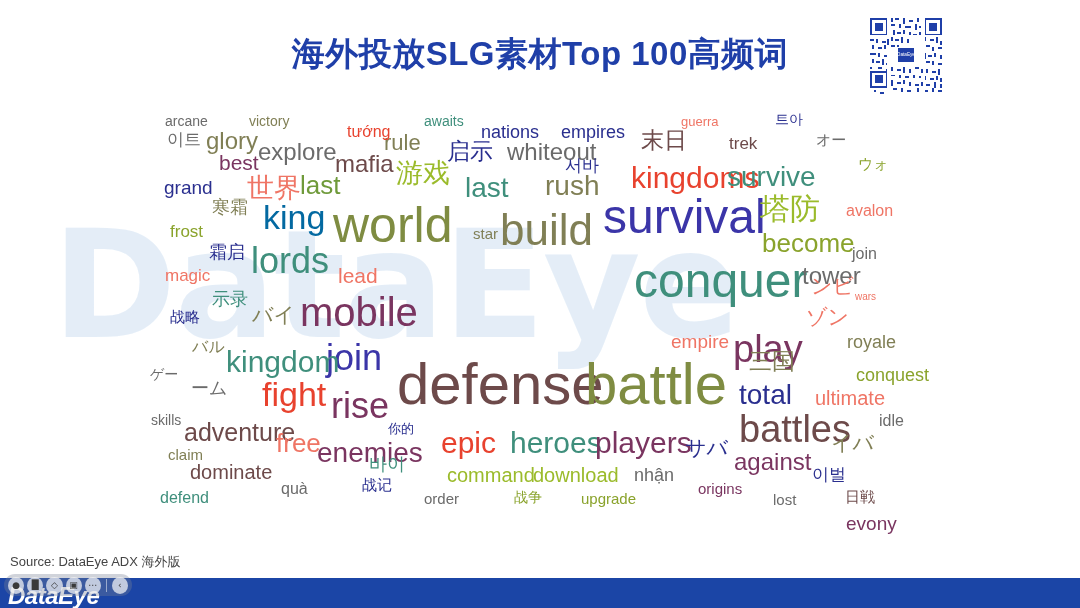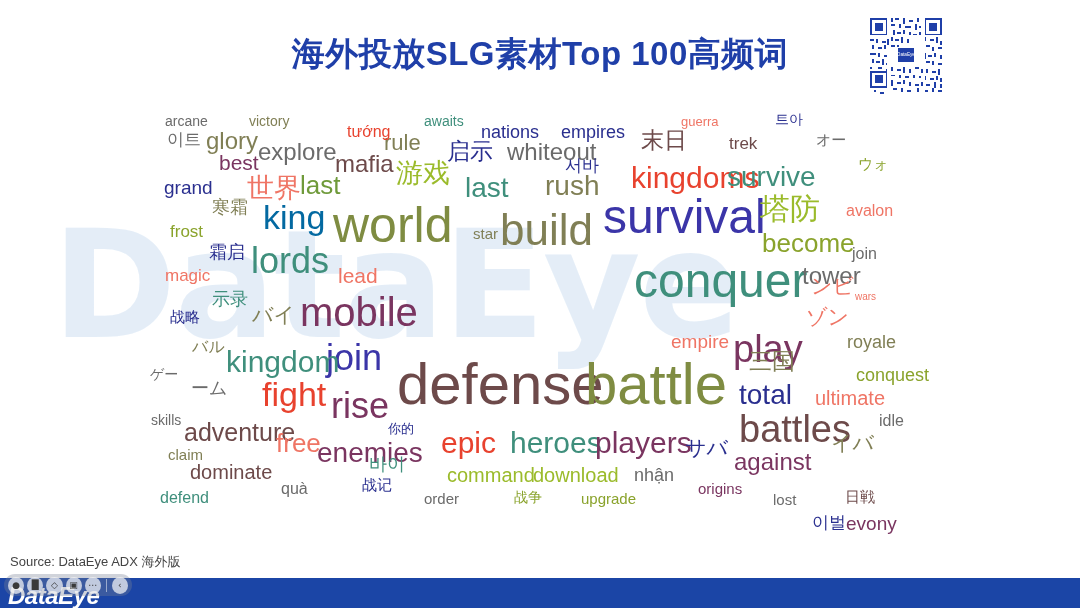--- a/index.html
+++ b/index.html
@@ -336,21 +336,21 @@
       <span class="w cjk" style="left: 212px; top: 190px; font-size: 18px; color: rgb(63, 143, 124);">示录</span>
       <span class="w cjk" style="left: 170px; top: 210px; font-size: 15px; color: rgb(42, 47, 143);">战略</span>
       <span class="w cjk" style="left: 362px; top: 378px; font-size: 15px; color: rgb(42, 47, 143);">战记</span>
       <span class="w cjk" style="left: 514px; top: 390px; font-size: 14px; color: rgb(138, 163, 44);">战争</span>
       <span class="w cjk" style="left: 845px; top: 390px; font-size: 15px; color: rgb(109, 74, 74);">日戦</span>
       <span class="w cjk" style="left: 388px; top: 322px; font-size: 13px; color: rgb(42, 47, 143);">你的</span>
       <span class="w cjk" style="left: 167px; top: 31px; font-size: 17px; color: rgb(107, 107, 107);">이트</span>
       <span class="w cjk" style="left: 565px; top: 57px; font-size: 17px; color: rgb(42, 47, 143);">서바</span>
       <span class="w cjk" style="left: 775px; top: 12px; font-size: 14px; color: rgb(42, 47, 143);">트아</span>
       <span class="w cjk" style="left: 369px; top: 355px; font-size: 18px; color: rgb(63, 143, 124);">바이</span>
-      <span class="w cjk" style="left: 812px; top: 366px; font-size: 17px; color: rgb(42, 47, 143); margin-top: 48px;">이벌</span>
+      <span class="w cjk" style="left: 812px; top: 366px; font-size: 17px; color: rgb(42, 47, 143);">이벌</span>
       <span class="w cjk" style="left: 816px; top: 33px; font-size: 15px; color: rgb(107, 107, 107);">オー</span>
       <span class="w cjk" style="left: 858px; top: 57px; font-size: 15px; color: rgb(138, 163, 44);">ウォ</span>
       <span class="w cjk" style="left: 811px; top: 176px; font-size: 21px; color: rgb(239, 117, 101);">ンビ</span>
       <span class="w cjk" style="left: 806px; top: 207px; font-size: 21px; color: rgb(239, 117, 101);">ゾン</span>
       <span class="w cjk" style="left: 252px; top: 205px; font-size: 21px; color: rgb(128, 127, 85);">バイ</span>
       <span class="w cjk" style="left: 192px; top: 239px; font-size: 16px; color: rgb(128, 127, 85);">バル</span>
       <span class="w cjk" style="left: 191px; top: 279px; font-size: 18px; color: rgb(107, 107, 107);">ーム</span>
       <span class="w cjk" style="left: 150px; top: 267px; font-size: 14px; color: rgb(107, 107, 107);">ゲー</span>
       <span class="w cjk" style="left: 685px; top: 338px; font-size: 21px; color: rgb(42, 47, 143);">サバ</span>
       <span class="w cjk" style="left: 831px; top: 333px; font-size: 21px; color: rgb(128, 127, 85);">イバ</span>

